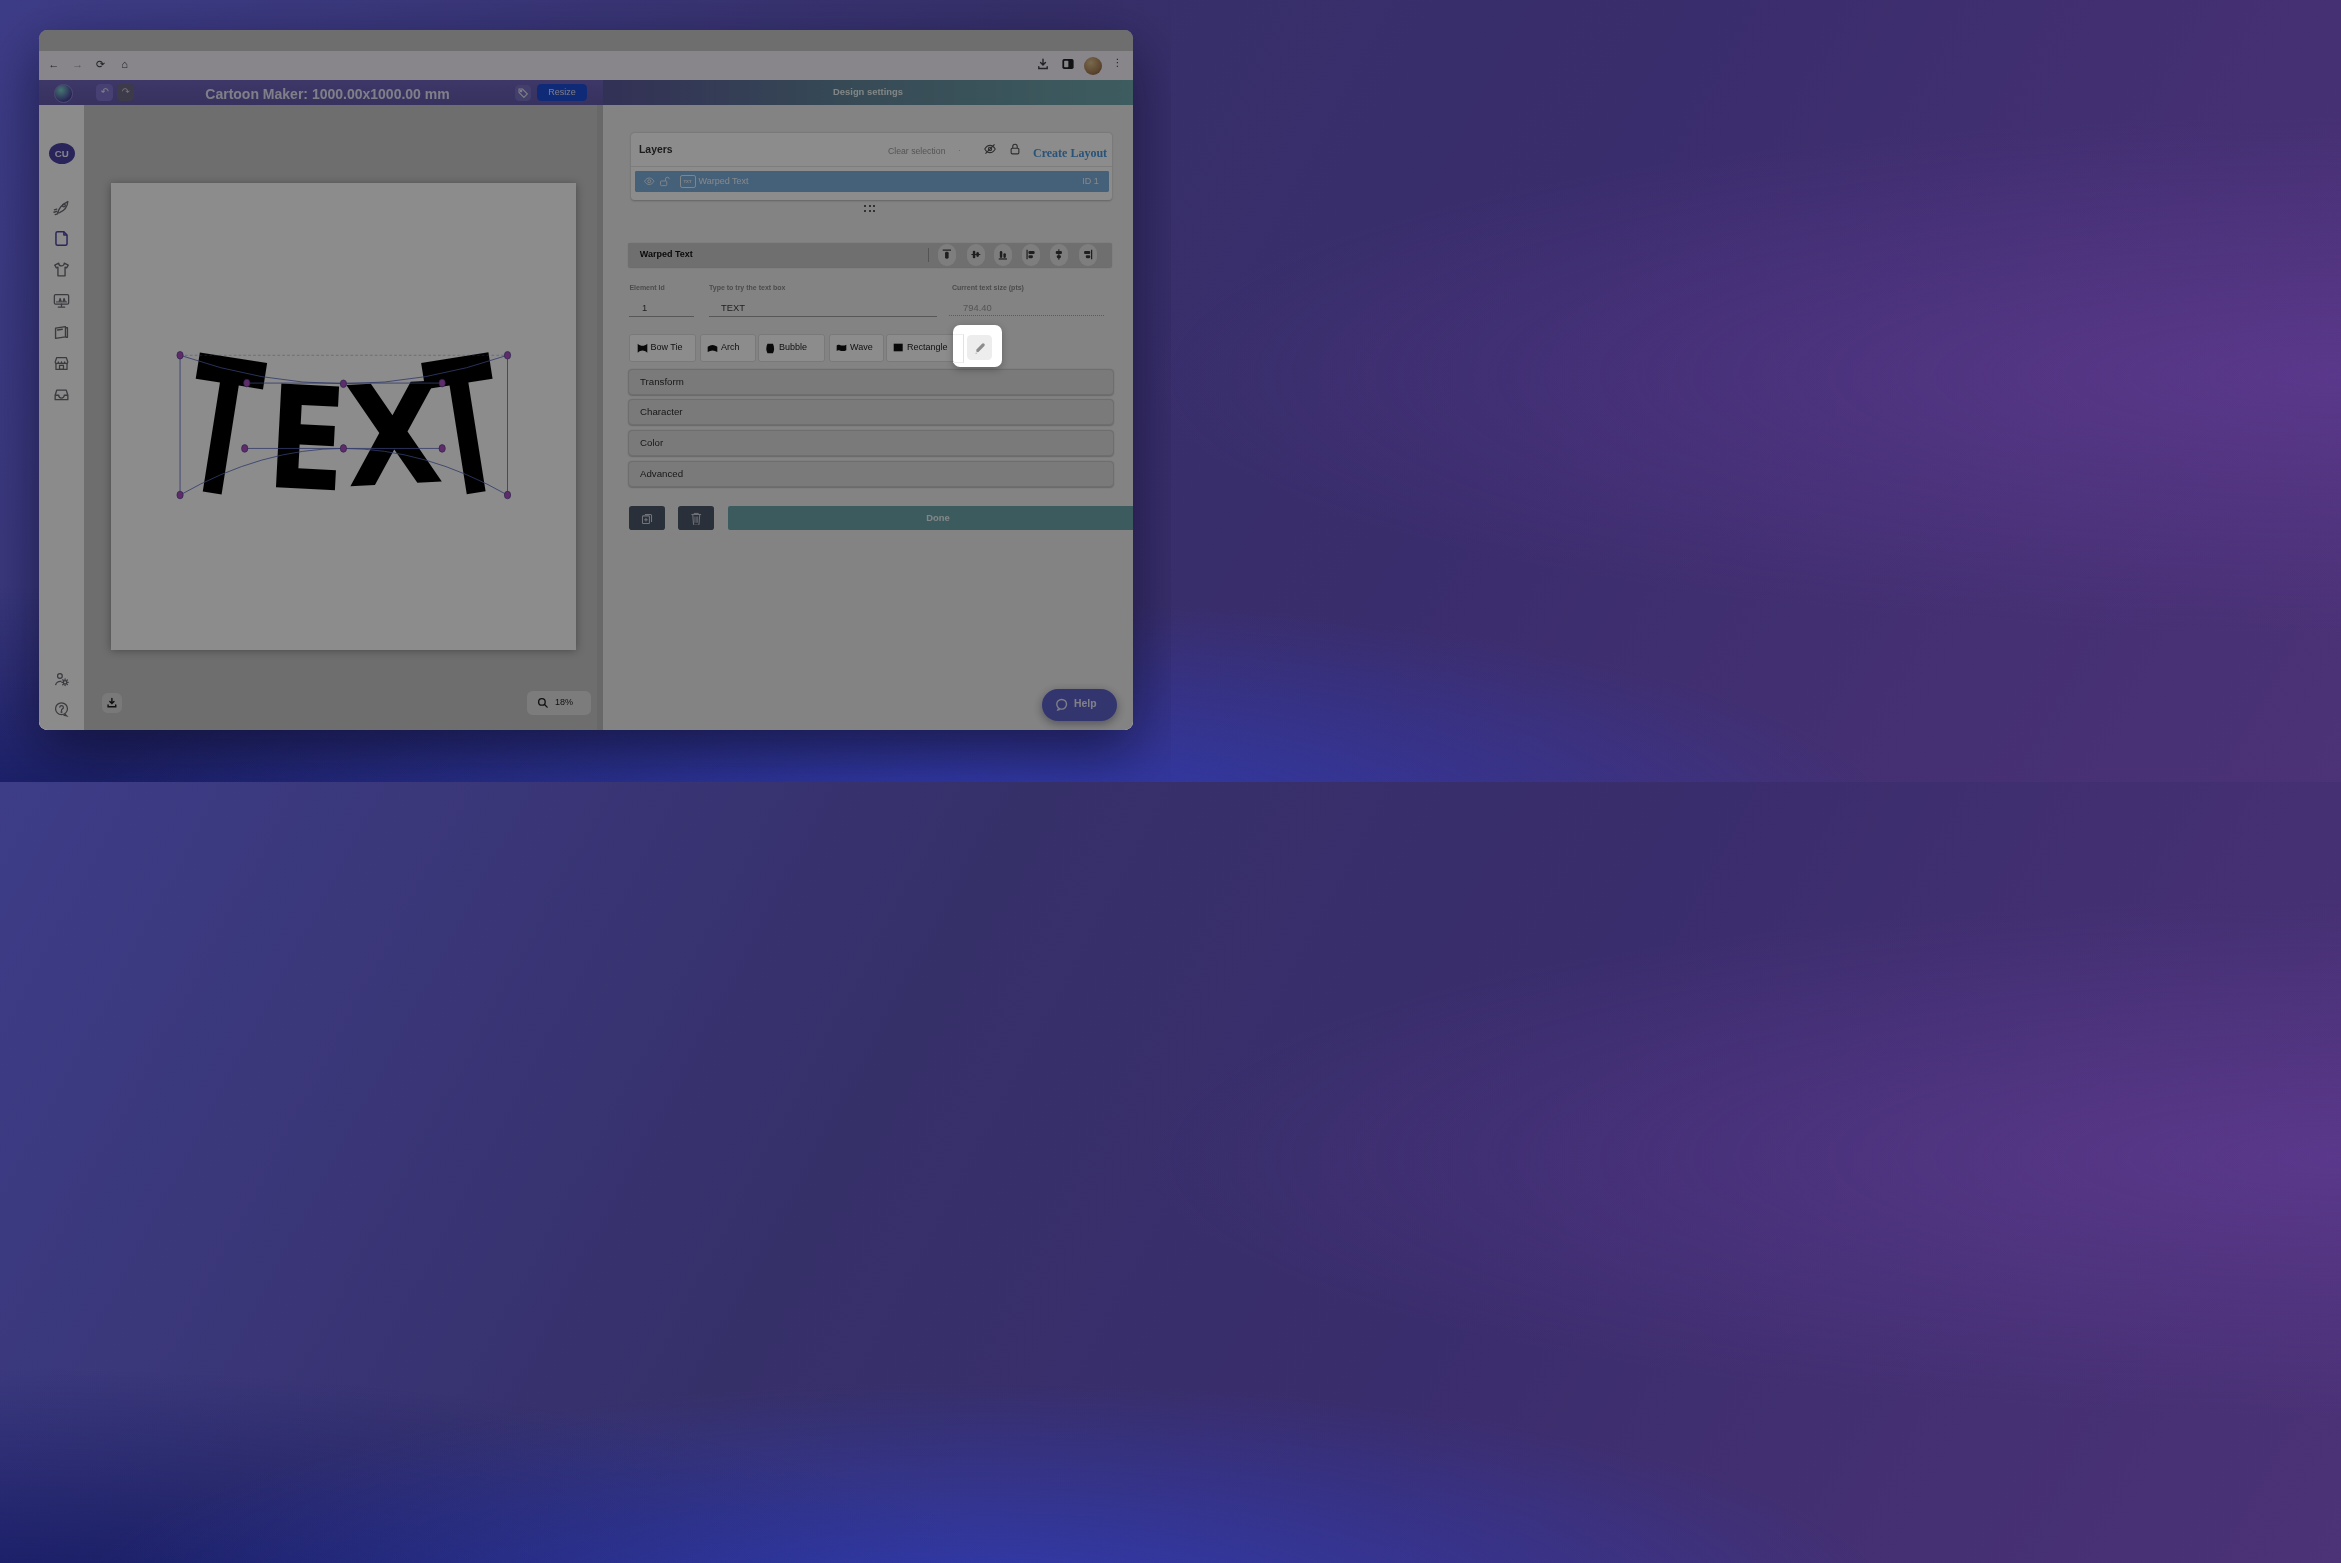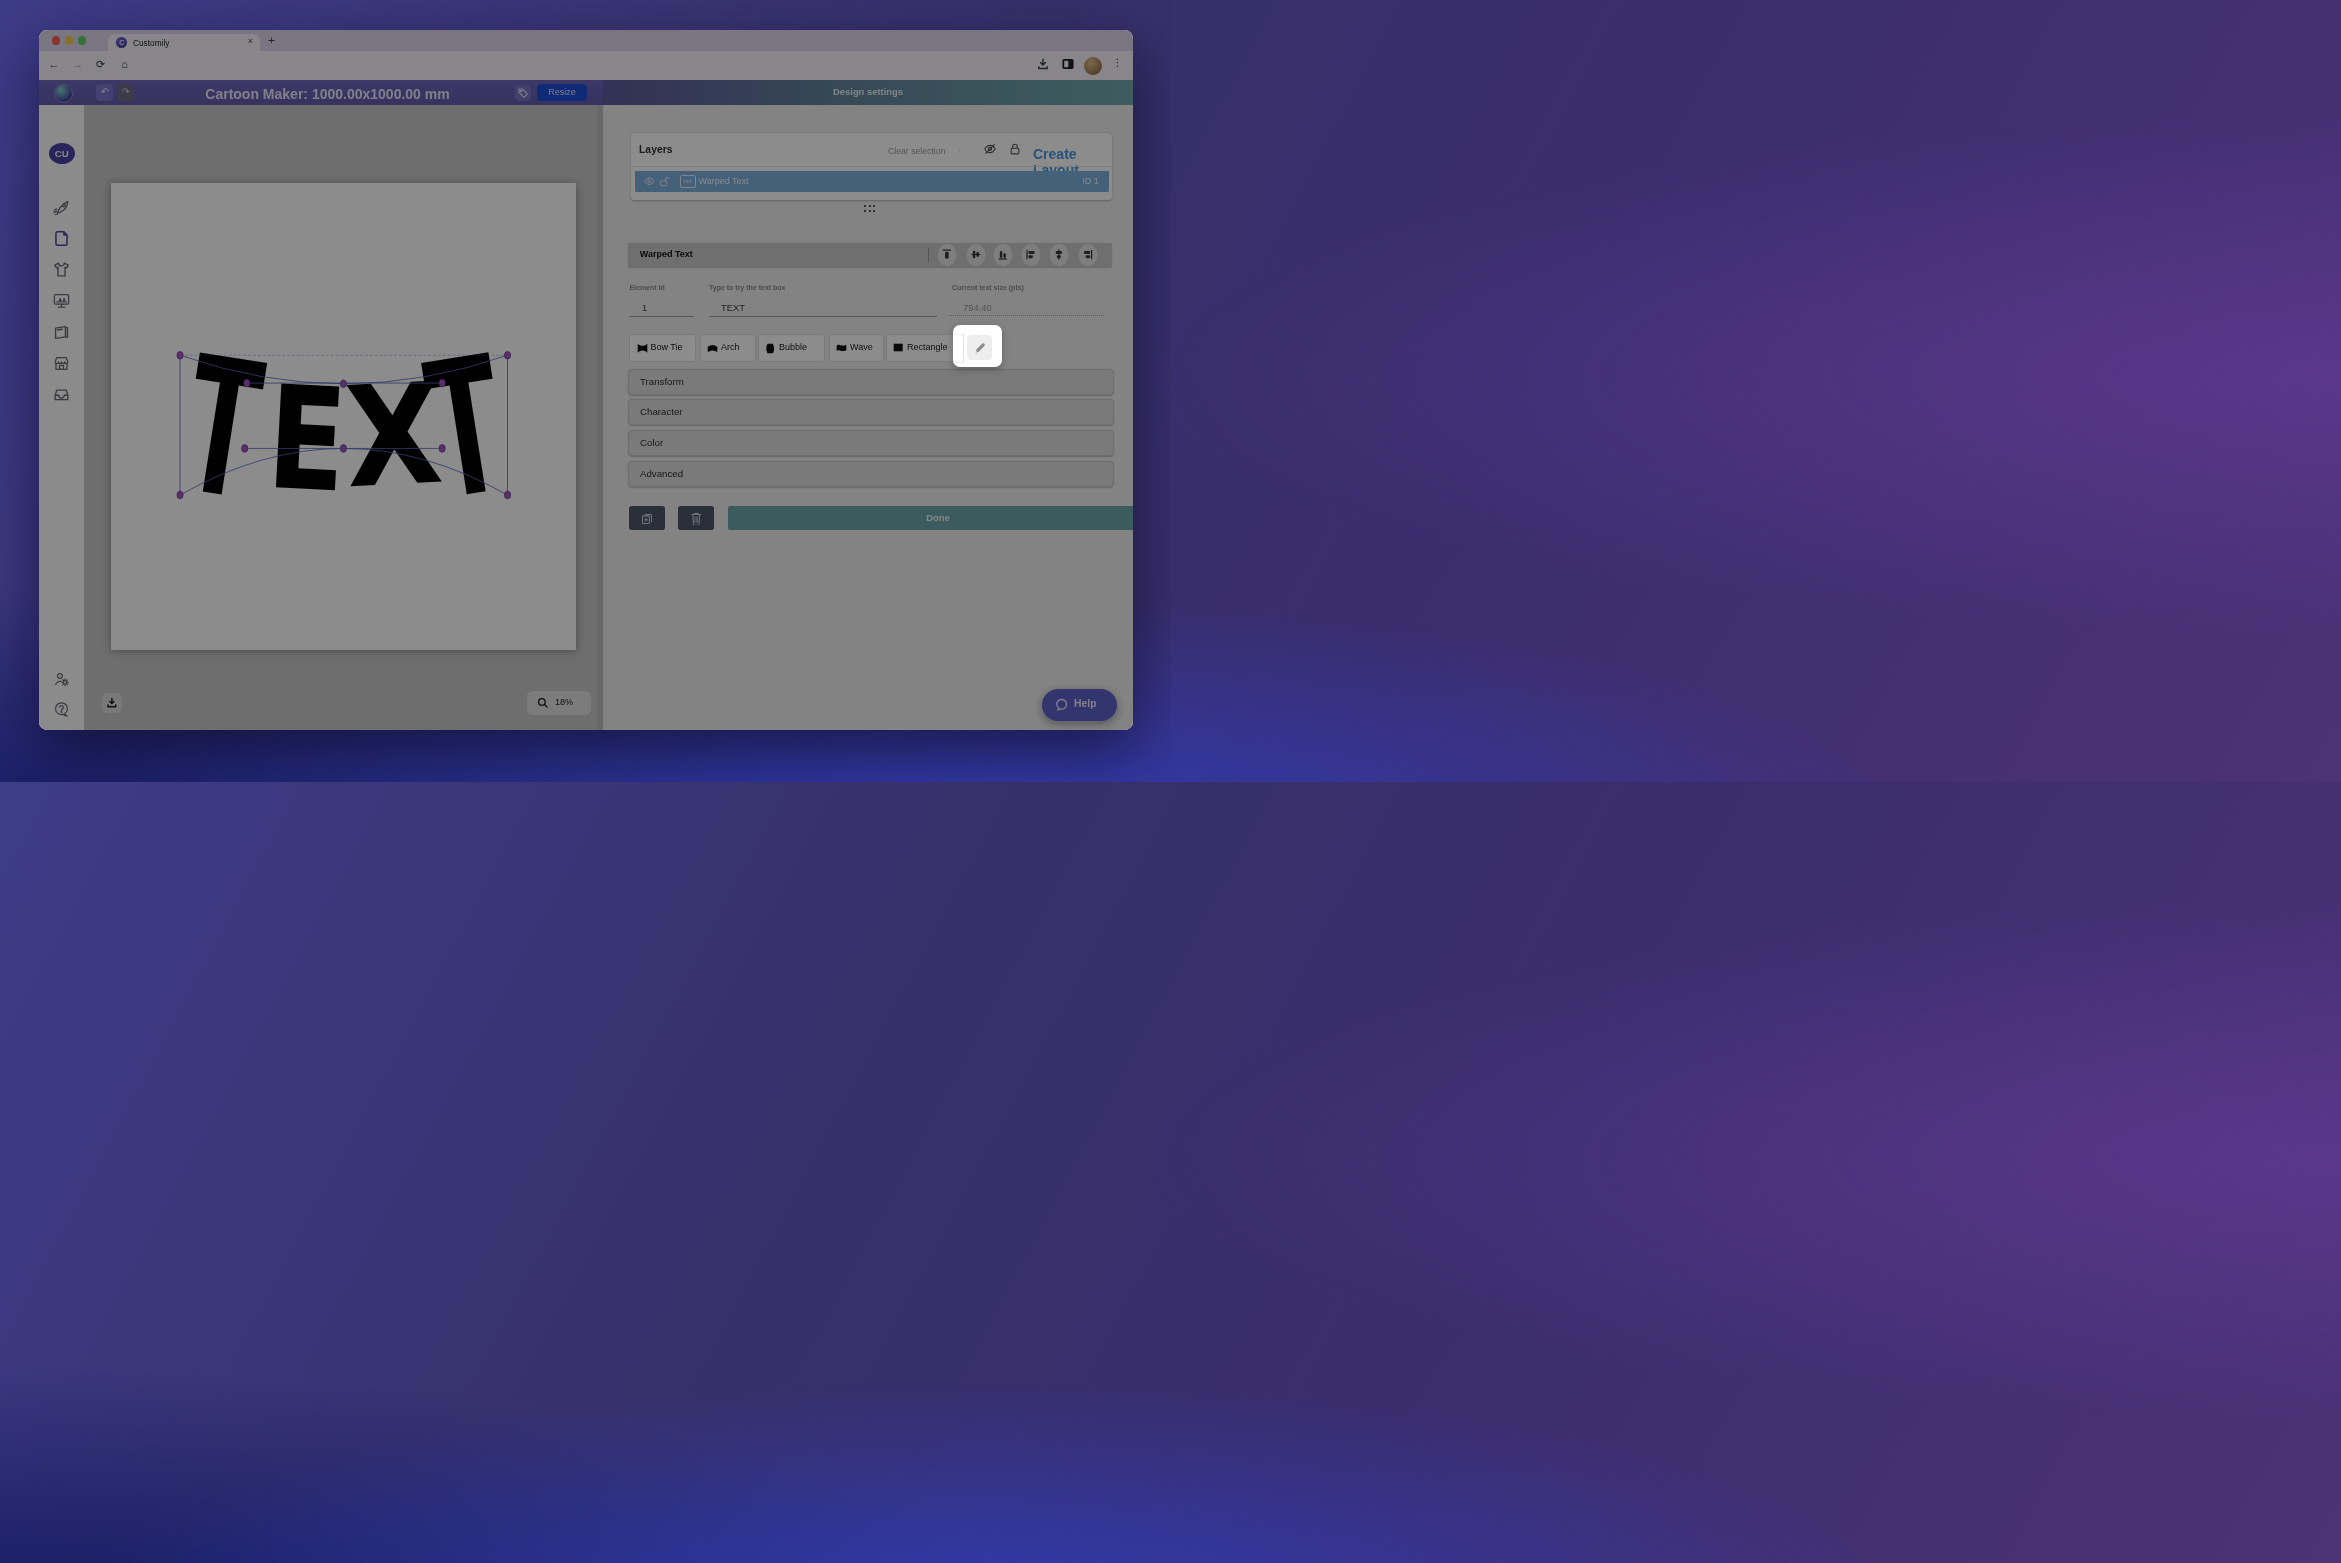--- a/index.html
+++ b/index.html
@@ -63,21 +63,21 @@
   .zoompill{position:absolute;left:488px;top:661px;width:64px;height:23.6px;border-radius:5.6px;background:#e2e2e2;}
   .zoomtxt{position:absolute;left:28px;top:6.3px;font-size:9px;color:#222;}
   
   .panel{position:absolute;left:564px;top:75px;width:530px;height:625px;background:#efefef;}
   .layers-card{position:absolute;left:28px;top:28px;width:481px;height:67px;background:#fff;border-radius:3.5px;
     box-shadow:0 0.7px 2.1px rgba(0,0,0,.25);}
   .layers-title{position:absolute;left:8px;top:11px;font-size:10.4px;font-weight:600;color:#333;}
   .clear-sel{position:absolute;left:257px;top:13.2px;font-size:8.7px;color:#9a9a9a;}
   .dot-sep{position:absolute;left:327px;top:11.8px;color:#bbb;font-size:9px;}
   .hdr-ic{position:absolute;top:9px;width:14px;height:14px;}
-  .create-layout{position:absolute;left:402px;top:12.5px;font-size:14px;font-weight:600;color:#4a97dd;}
+  .create-layout{position:absolute;left:402px;top:12.5px;font-size:12px;font-weight:600;color:#4a97dd;font-family:Liberation Serif, serif;}
   .layers-divider{position:absolute;left:0;top:33px;width:100%;height:0.7px;background:#e6e6e6;}
   .layer-row{position:absolute;left:3.5px;top:38px;width:474px;height:21px;background:#7fb0dd;border-radius:1.4px;}
   .lr-ic{position:absolute;top:4.2px;width:12.5px;height:12.5px;}
   .lr-label{position:absolute;left:64px;top:4.9px;font-size:9px;color:#f2f7fc;}
   .lr-id{position:absolute;right:9.7px;top:4.9px;font-size:9px;color:#f2f7fc;}
   .dragdots{position:absolute;left:825px;top:175px;width:11.8px;height:8.3px;}
   .dragdots i{position:absolute;width:2.4px;height:2.4px;border-radius:50%;background:#2b2b2b;}
   .section-bar{position:absolute;left:25px;top:138px;width:484px;height:23.6px;background:#cacaca;border-radius:2.1px;
     box-shadow:0 0.7px 1.4px rgba(0,0,0,.2);}
   .section-title{position:absolute;left:11.8px;top:6.3px;font-size:9px;font-weight:bold;color:#111;}
@@ -109,31 +109,20 @@
     border-top:0.7px solid #eee;border-bottom:0.7px solid #eee;}
   .pencilbtn{position:absolute;left:14px;top:10.4px;width:25px;height:25px;background:#ededed;border-radius:4.2px;}
   .pencilbtn svg{position:absolute;left:5.6px;top:5.6px;}
   svg{display:block;}
 </style>
 </head>
 <body>
 
 <div class="window">
 
-  <div class="tabstrip">
-    <span class="traffic" style="left:12.5px;background:#f96057"></span>
-    <span class="traffic" style="left:26px;background:#f8ce52"></span>
-    <span class="traffic" style="left:39px;background:#5fcf65"></span>
-    <div class="tab">
-      <span class="favicon">C</span>
-      <span class="tab-title">Customily</span>
-      <span class="tab-close">×</span>
-    </div>
-    <span class="newtab">+</span>
-  </div>
 
   <div class="toolbar">
     <span class="navic" style="left:7px">←</span>
     <span class="navic" style="left:31px;color:#9aa0a6">→</span>
     <span class="navic" style="left:54px">⟳</span>
     <span class="navic" style="left:78px">⌂</span>
     <span class="tb-right" style="left:997px">
       <svg width="14" height="14" viewBox="0 0 20 20" fill="none" stroke="#3c4043" stroke-width="2">
         <path d="M10 3 v8 M6.5 8 L10 11.5 13.5 8" stroke-linecap="round"></path>
           <path d="M4 14 v2.4 h12 V14" stroke-linecap="round"></path>

